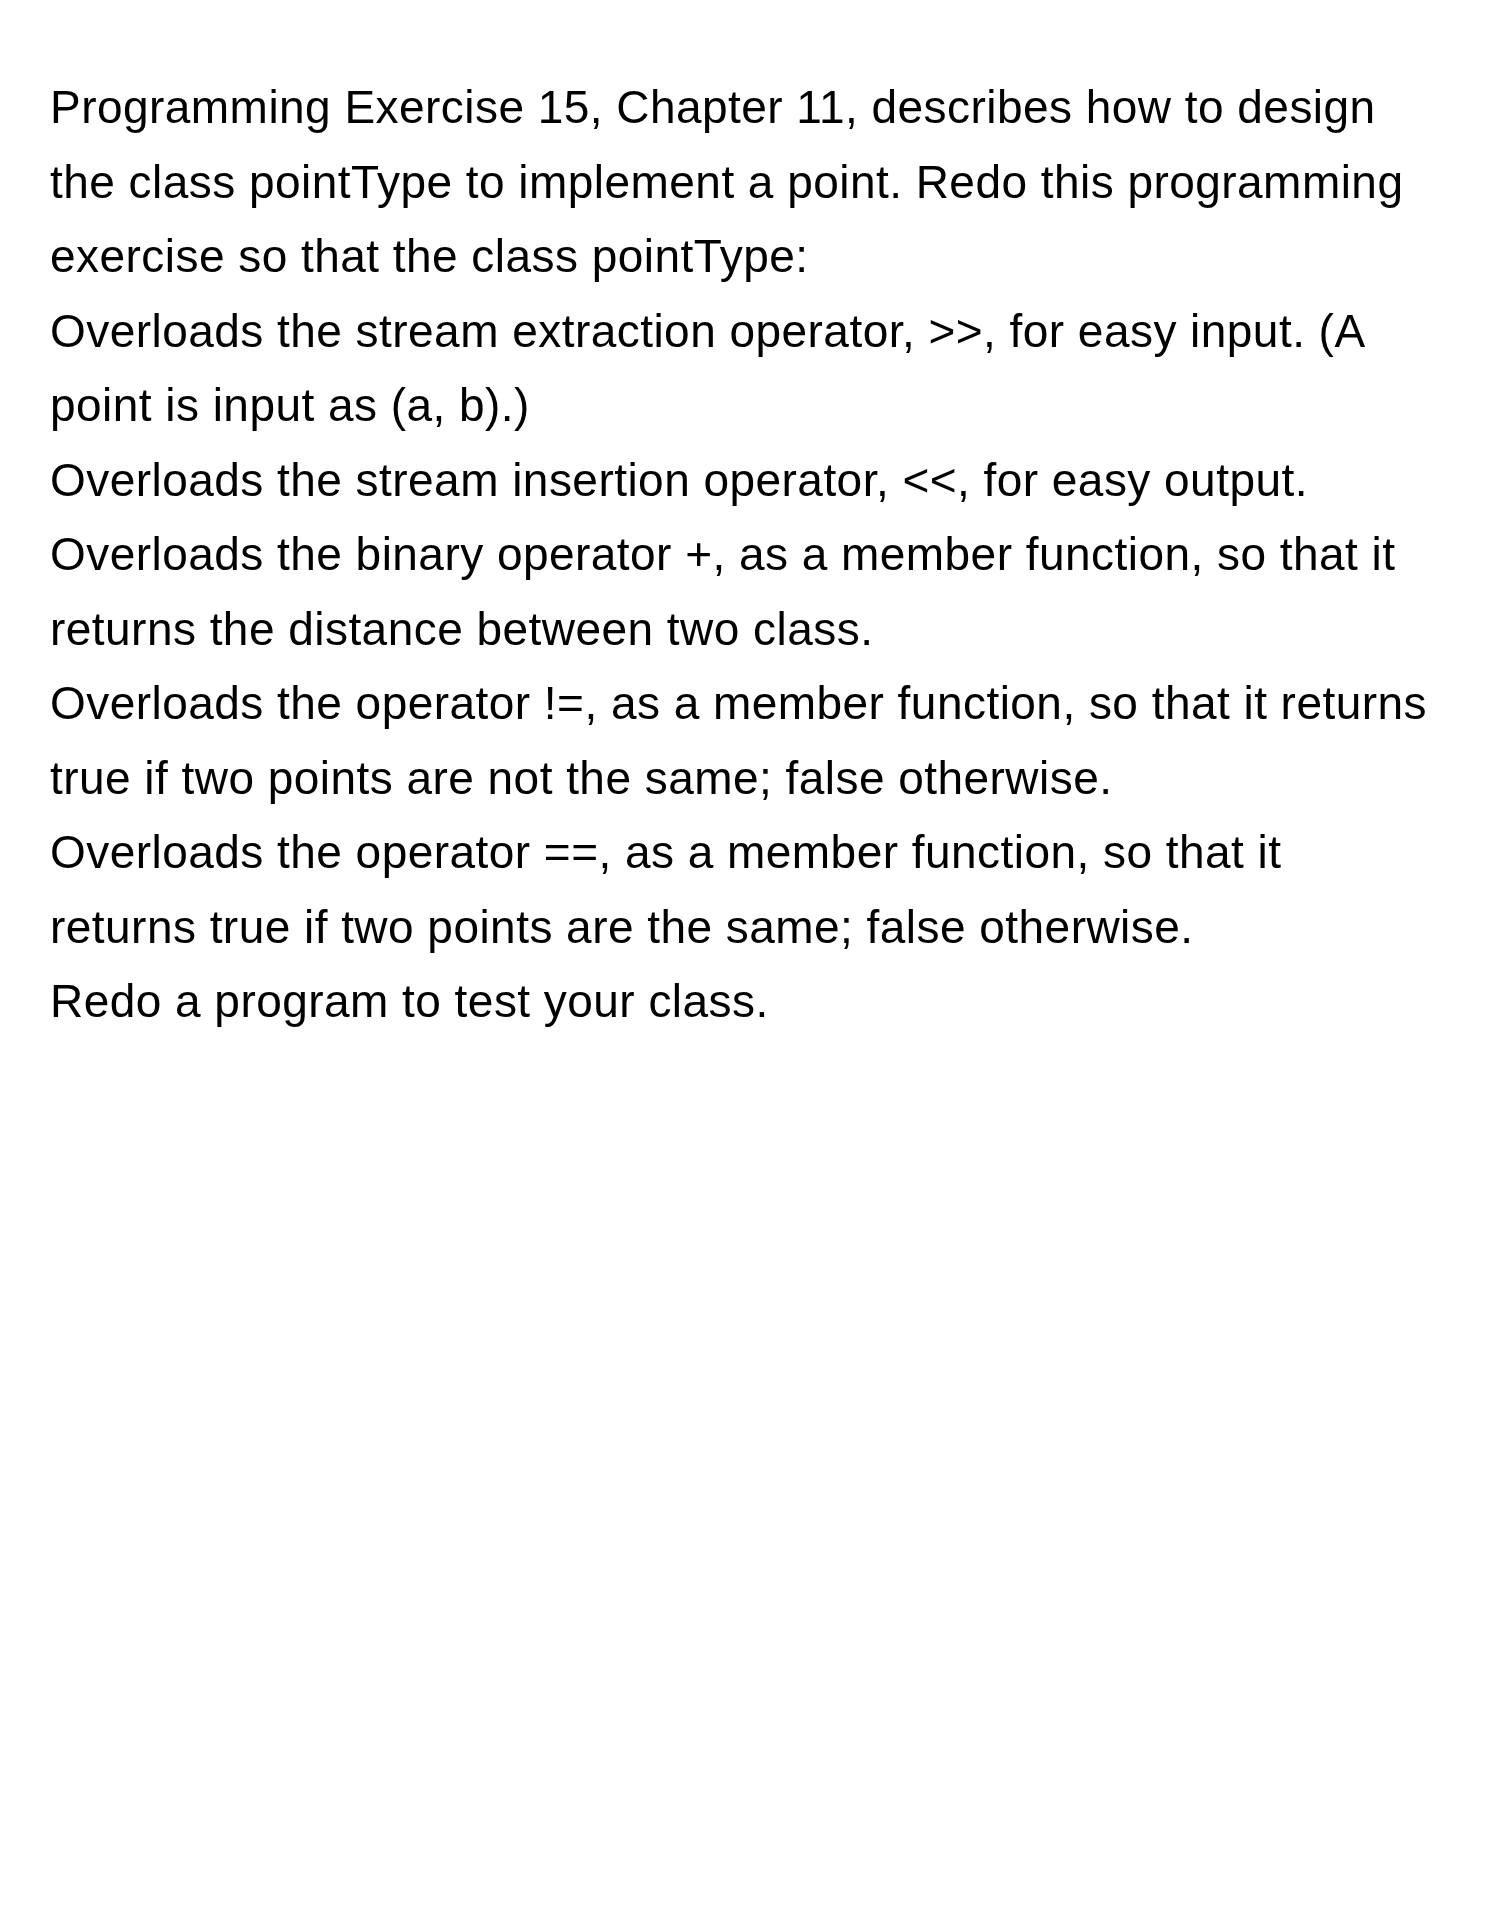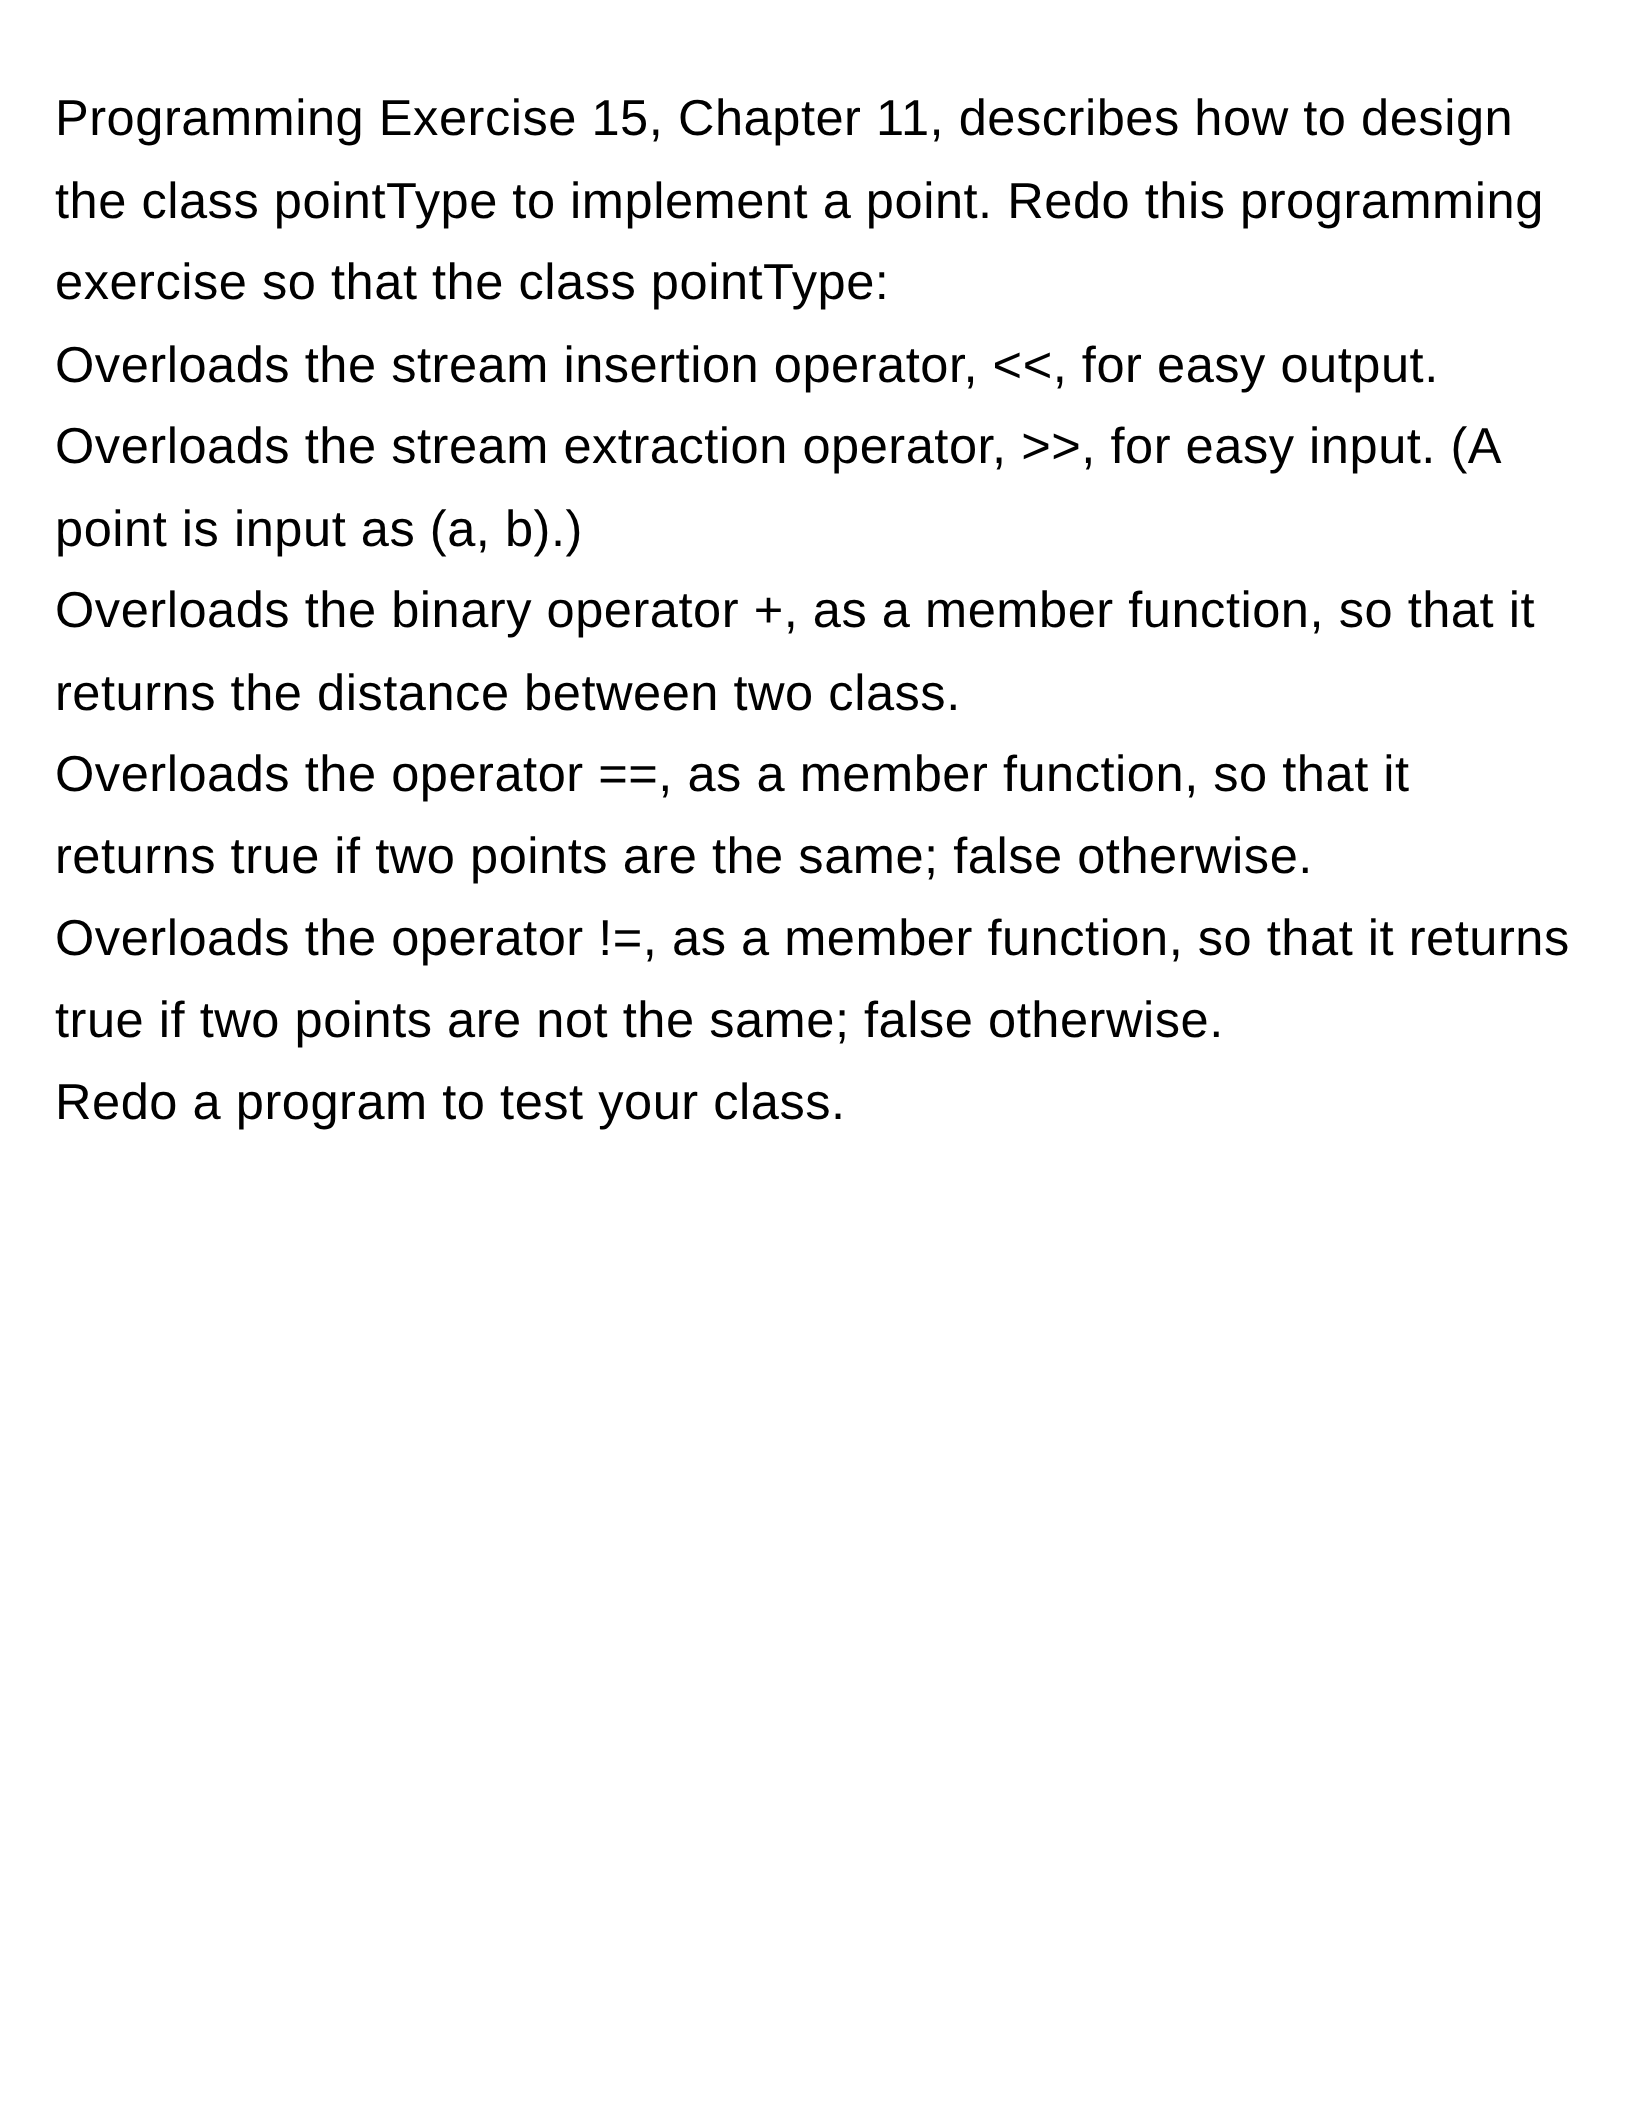--- a/index.html
+++ b/index.html
@@ -24,19 +24,19 @@
       font-weight: 400;
       letter-spacing: 0.01em;
       margin-bottom: 0;
     }
   </style>
 </head>
 <body>
 
 <div class="content">
   <p class="paragraph">Programming Exercise 15, Chapter 11, describes how to design the class pointType to implement a point. Redo this programming exercise so that the class pointType:</p>
+  <p class="paragraph">Overloads the stream extraction operator, &gt;&gt;, for easy input. (A point is input as (a, b).)</p>
   <p class="paragraph">Overloads the stream insertion operator, &lt;&lt;, for easy output.</p>
-  <p class="paragraph">Overloads the stream extraction operator, &gt;&gt;, for easy input. (A point is input as (a, b).)</p>
   <p class="paragraph">Overloads the binary operator +, as a member function, so that it returns the distance between two class.</p>
+  <p class="paragraph">Overloads the operator !=, as a member function, so that it returns true if two points are not the same; false otherwise.</p>
   <p class="paragraph">Overloads the operator ==, as a member function, so that it returns true if two points are the same; false otherwise.</p>
-  <p class="paragraph">Overloads the operator !=, as a member function, so that it returns true if two points are not the same; false otherwise.</p>
   <p class="paragraph">Redo a program to test your class.</p>
 </div>
 
 </body></html>

